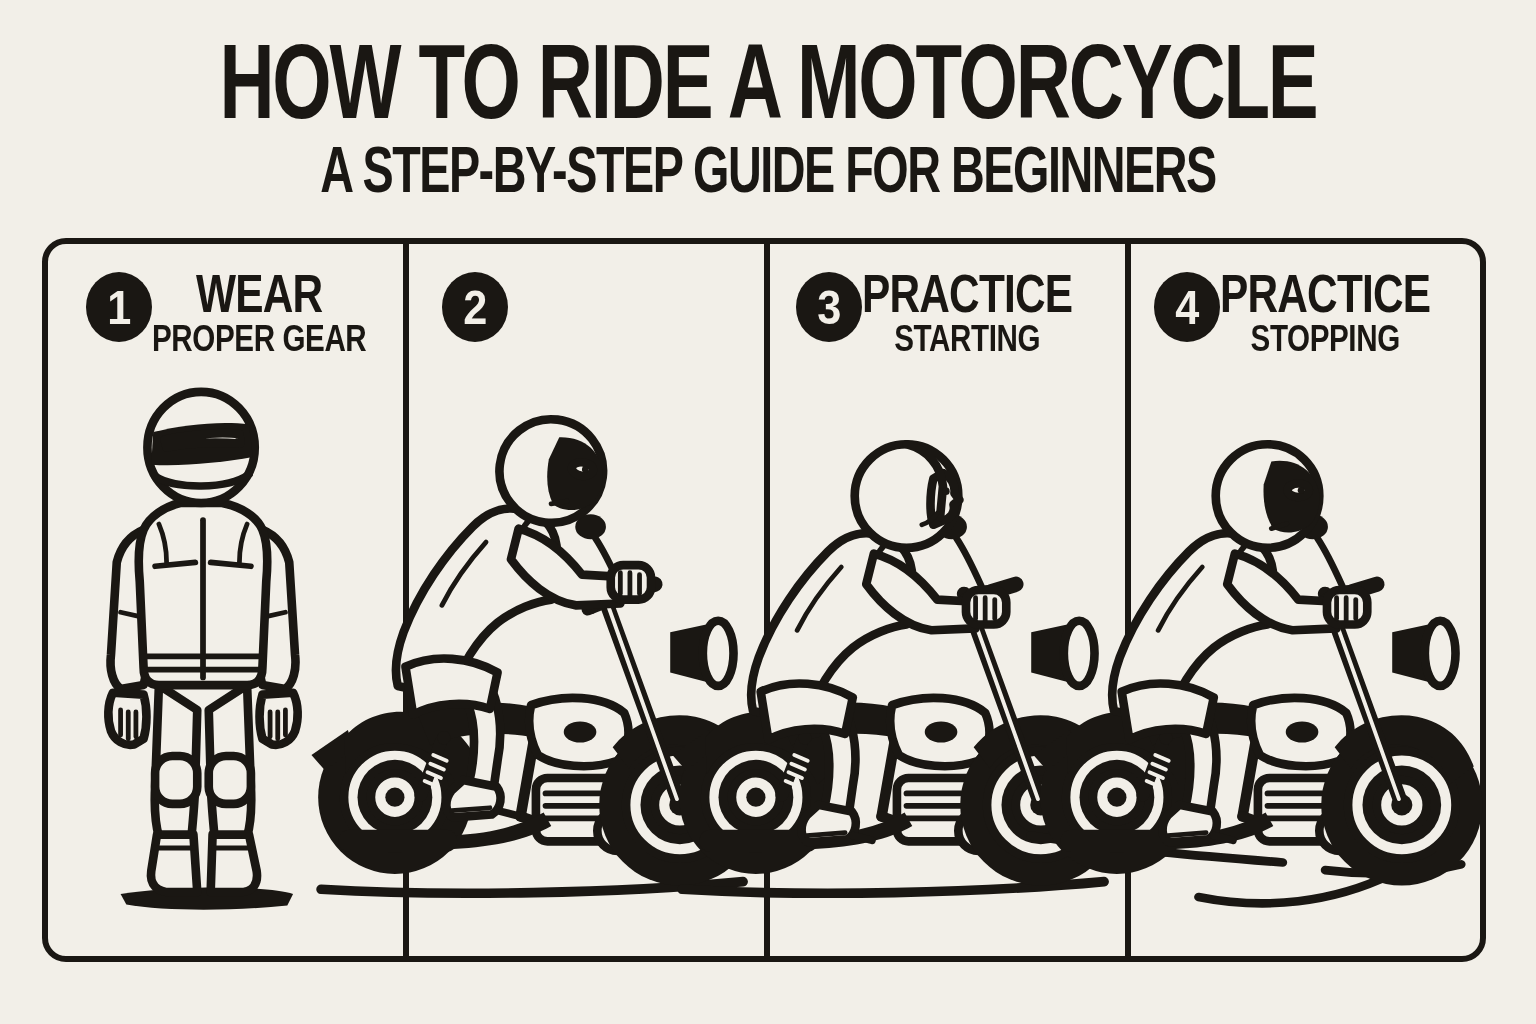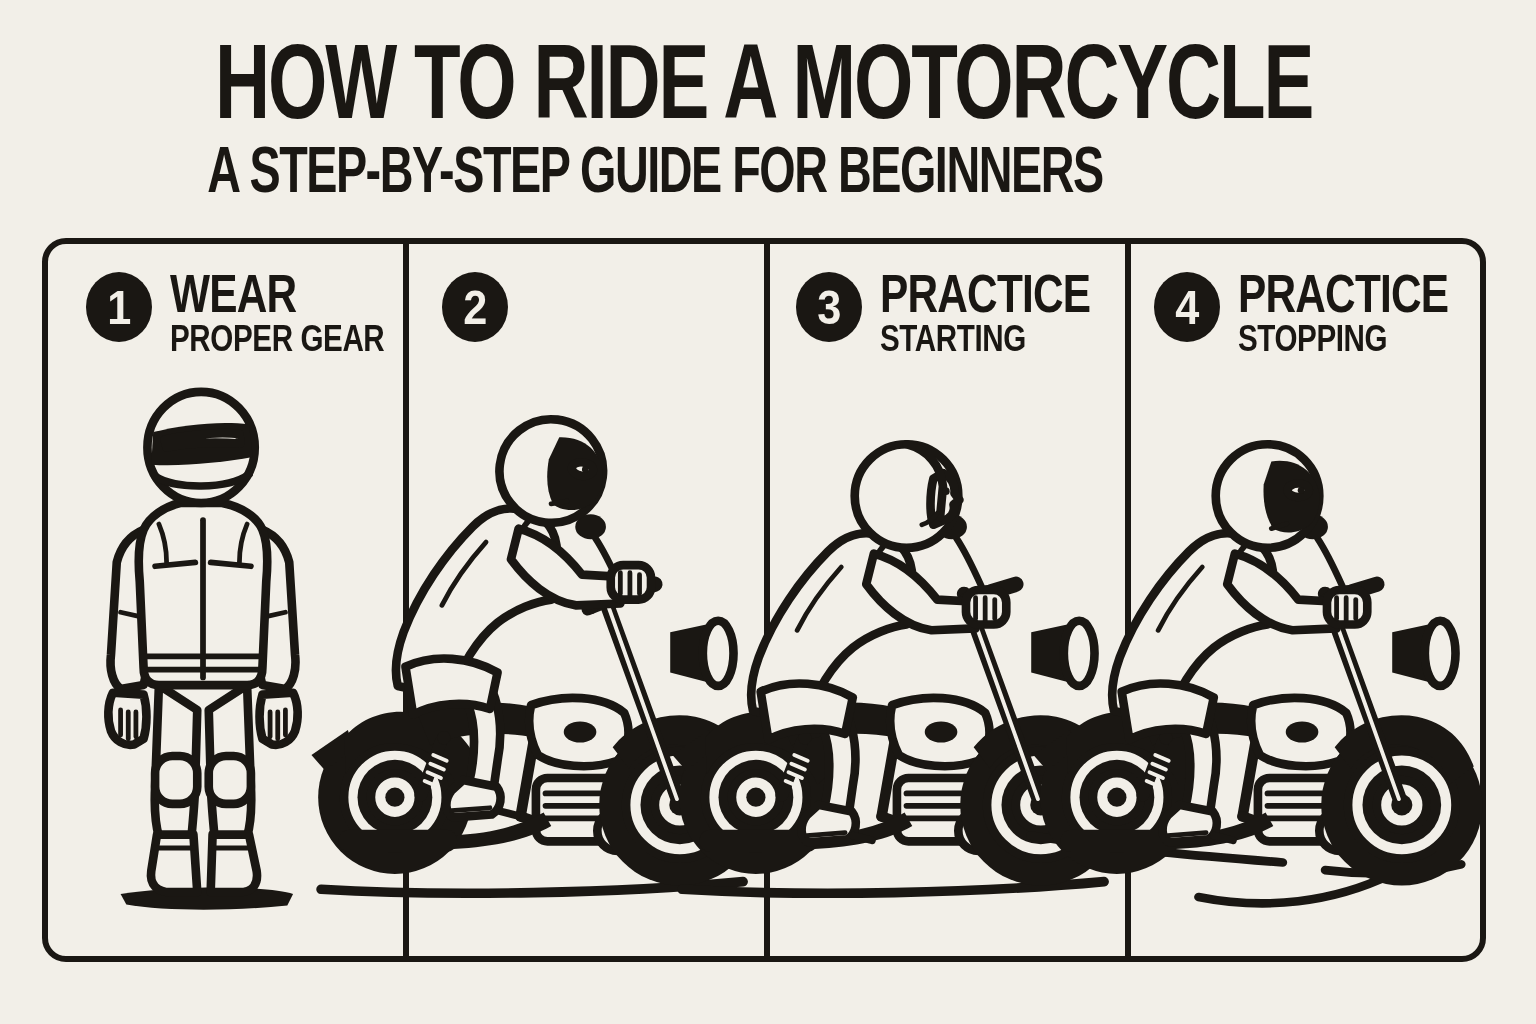--- a/index.html
+++ b/index.html
@@ -5,21 +5,21 @@
   :root { --bg:#f2efe8; --ink:#1a1713; }
   html,body{margin:0;padding:0;}
   body{
     width:1536px;height:1024px;overflow:hidden;
     background:var(--bg);
     font-family:"Liberation Sans", sans-serif;
     color:var(--ink);
   }
   .canvas{position:relative;width:1536px;height:1024px;background:var(--bg);}
   
-  .titles{position:absolute;left:0;top:28px;width:1536px;text-align:left;}
+  .titles{position:absolute;left:0;top:28px;width:1536px;text-align:center;}
   .main-title{
     margin:0;font-size:106px;font-weight:bold;letter-spacing:-3px;line-height:1.0;
     transform:scaleX(.72);transform-origin:50% 50%;white-space:nowrap;
   }
   .sub-title{
     margin:4px 0 0 0;font-size:64px;font-weight:bold;letter-spacing:-2px;line-height:1.0;
     transform:scaleX(.73);transform-origin:50% 50%;white-space:nowrap;
   }
   
   .frame{
@@ -28,21 +28,21 @@
   }
   .divider{position:absolute;top:0;width:6px;height:712px;background:var(--ink);z-index:1;}
   .d1{left:355px;} .d2{left:716px;} .d3{left:1077px;}
   .panel-header{position:absolute;top:24px;display:flex;align-items:flex-start;z-index:3;}
   .ph1{left:38px;} .ph2{left:394px;} .ph3{left:748px;} .ph4{left:1106px;}
   .badge{
     width:66px;height:70px;border-radius:50%;background:var(--ink);
     display:flex;align-items:center;justify-content:center;flex:0 0 auto;margin-top:4px;
   }
   .badge span{color:var(--bg);font-size:48px;font-weight:bold;transform:scaleX(.9);}
-  .step-titles{margin-left:18px;}
+  .step-titles{text-align:center;}
   .step-line1{
     font-size:53px;font-weight:bold;letter-spacing:-1px;line-height:.98;
     transform:scaleX(.80);transform-origin:0 0;white-space:nowrap;
   }
   .step-line2{
     font-size:37px;font-weight:bold;letter-spacing:-.5px;line-height:1.02;
     transform:scaleX(.80);transform-origin:0 0;white-space:nowrap;
   }
   
   .illu{position:absolute;z-index:2;overflow:visible;}

